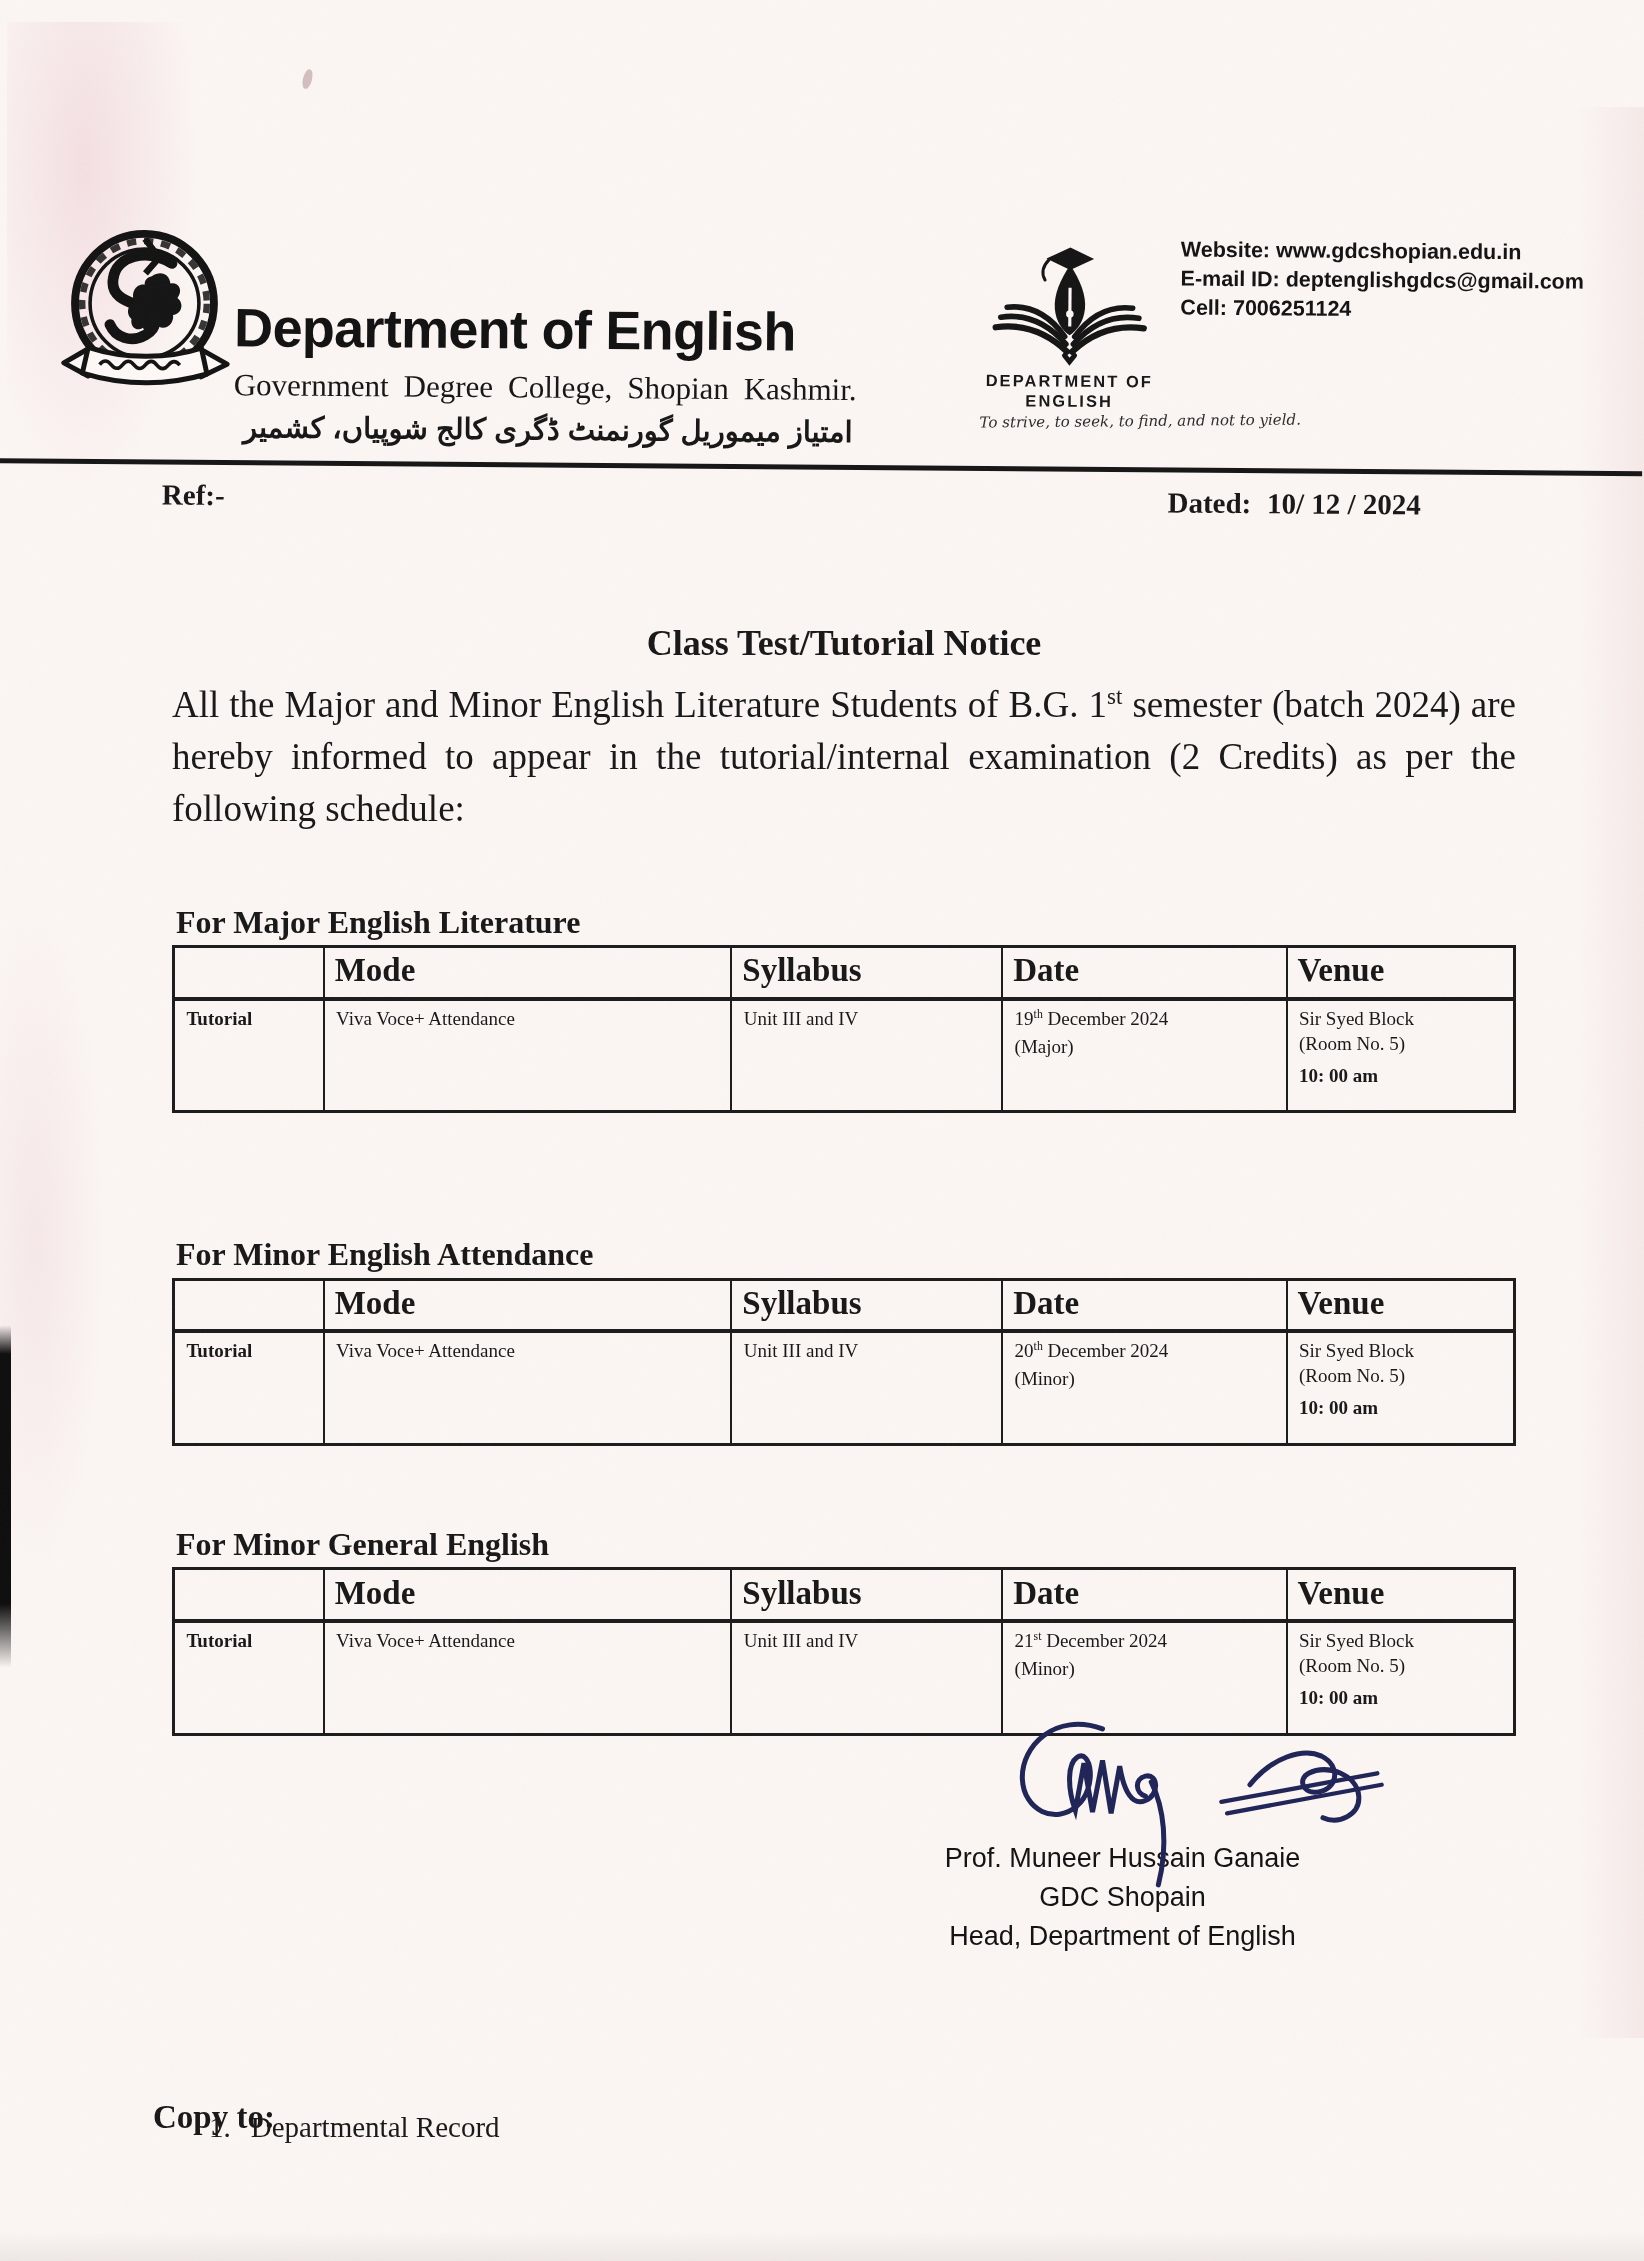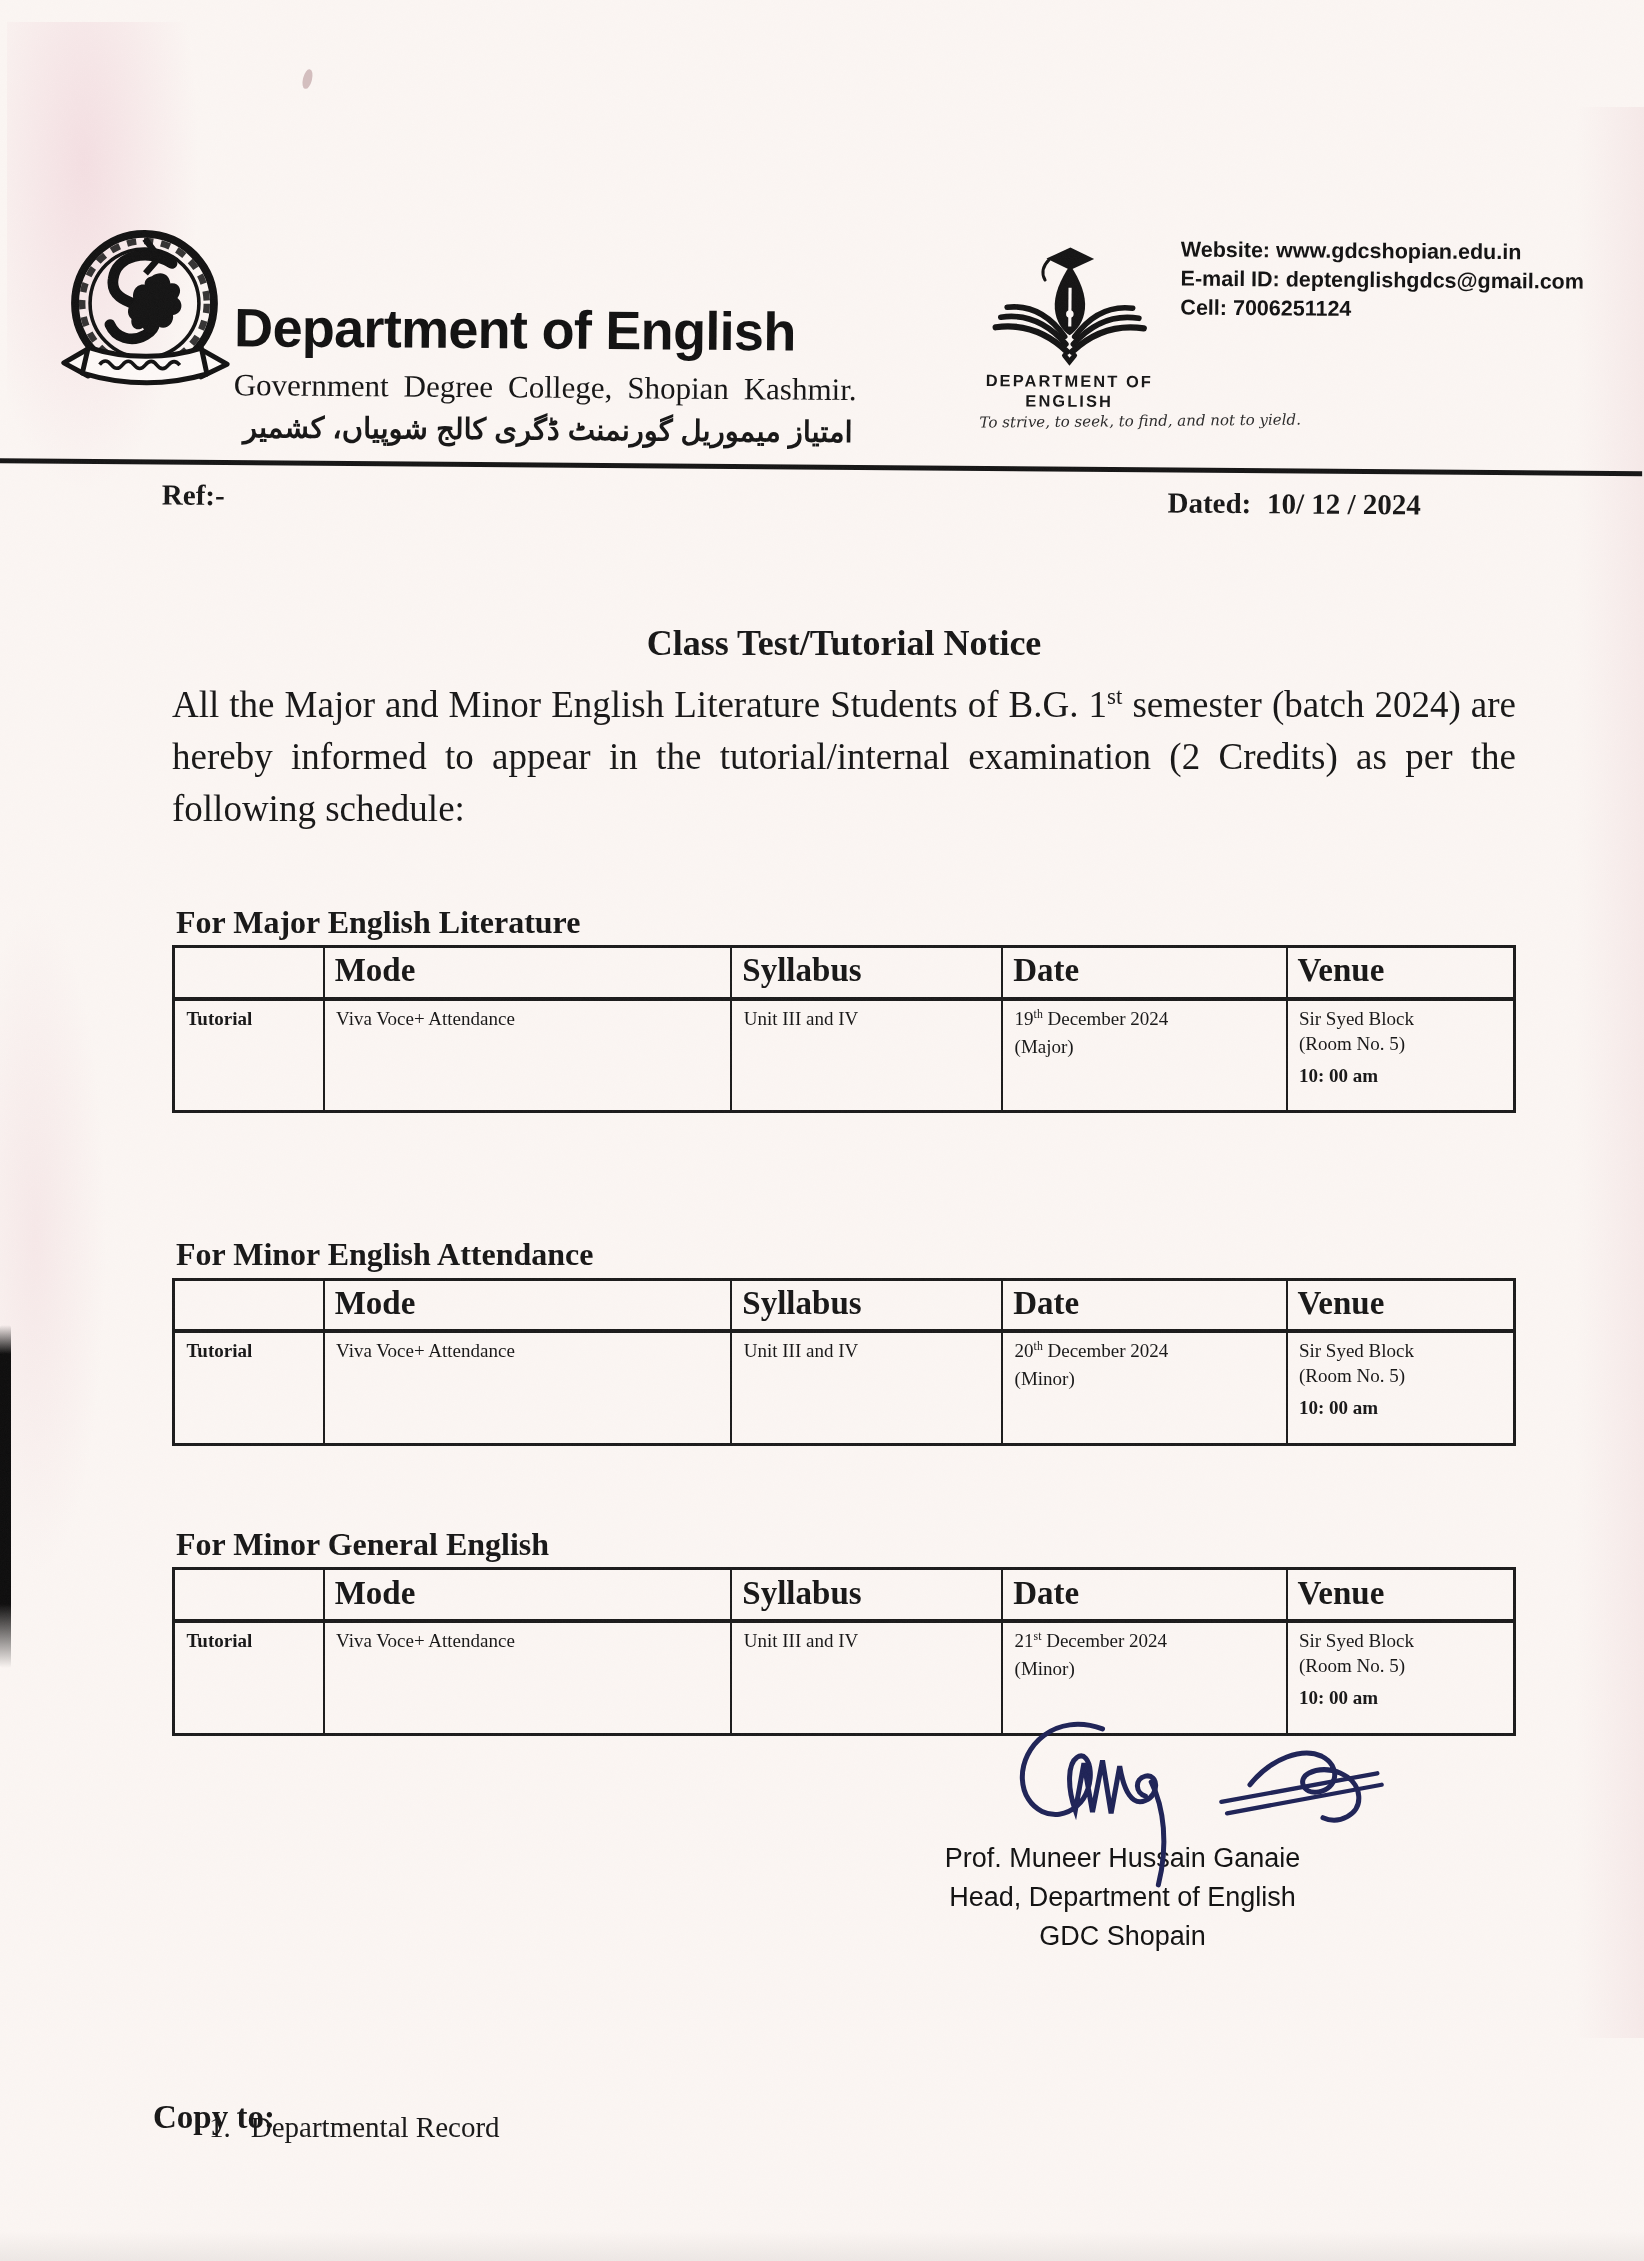--- a/index.html
+++ b/index.html
@@ -262,22 +262,22 @@
     <g fill="none" stroke="#1d2256" stroke-width="7" stroke-linecap="round">
       <path d="M262,18 C196,-6 148,42 150,88 C152,132 196,152 226,126 C256,100 246,44 226,58 C214,66 212,98 224,132 L236,66 L248,134 L262,62 L274,136 L286,70 C292,106 304,126 322,118 C342,110 340,80 322,84 C306,88 308,108 322,112"></path>
       <path d="M330,92 C348,128 354,180 340,236"></path>
       <path d="M468,96 C498,58 542,44 568,56 C596,70 590,102 564,106 C542,110 534,88 550,80 C576,66 618,82 620,112 C622,138 592,152 570,142"></path>
       <path d="M428,120 L646,80" stroke-width="6"></path>
       <path d="M436,136 L652,96" stroke-width="6"></path>
     </g>
   </svg>
   <div class="sign-block">
     <div>Prof. Muneer Hussain Ganaie</div>
+    <div>GDC Shopain</div>
     <div>Head, Department of English</div>
-    <div>GDC Shopain</div>
   </div>
 
   <div class="copy-to">Copy to:</div>
   <div class="copy-item">
     <span class="num">1.</span><span>Departmental Record</span>
   </div>
 
   <svg class="grain" width="1644" height="2261" viewBox="0 0 2299 3162">
     <filter id="grain-f">
       <feTurbulence type="fractalNoise" baseFrequency="0.8" numOctaves="2" seed="7" stitchTiles="stitch"></feTurbulence>

